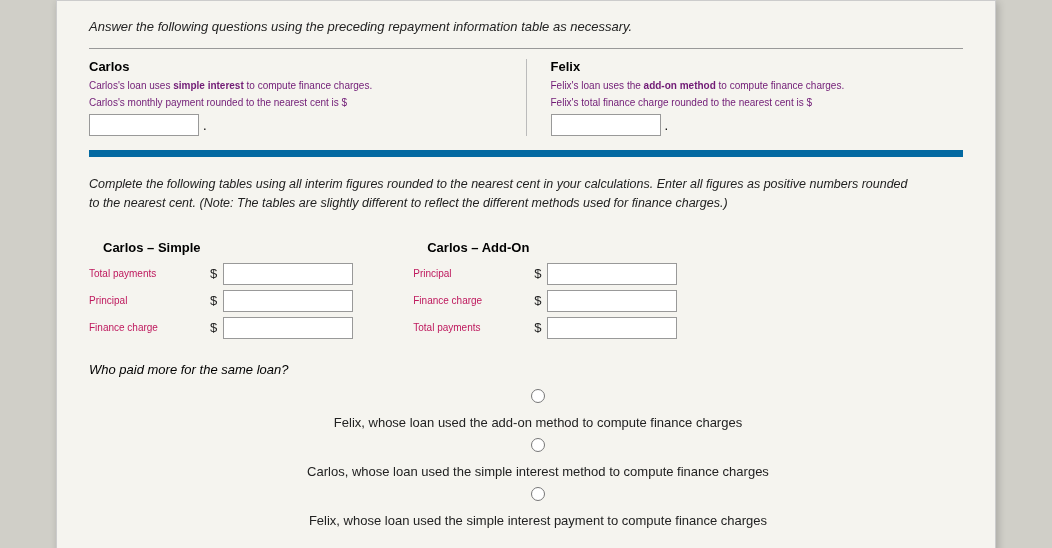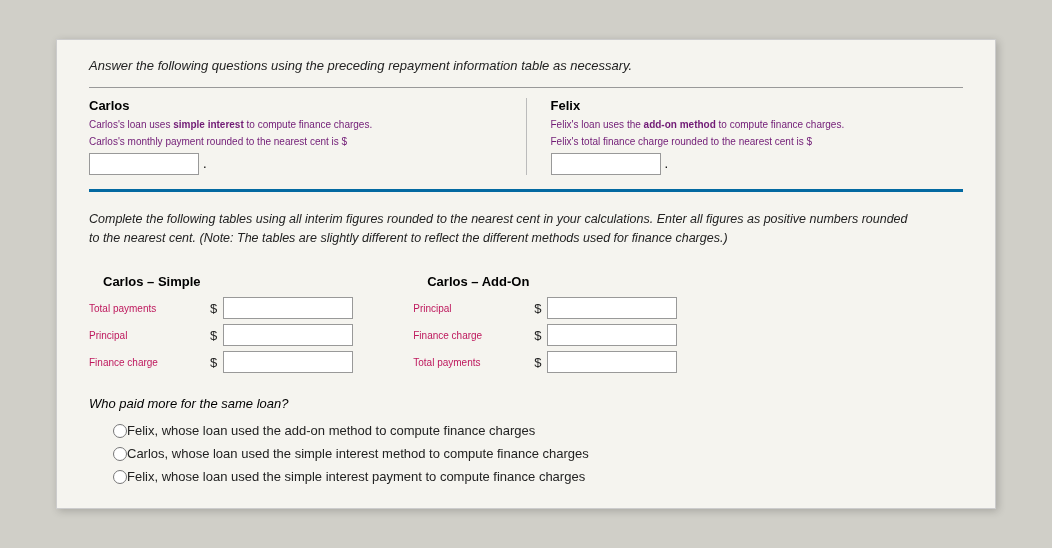--- a/index.html
+++ b/index.html
@@ -22,21 +22,21 @@
     }
     .intro-text {
       font-style: italic;
       font-size: 13px;
       margin-bottom: 14px;
       color: #222;
     }
     .two-col-section {
       display: flex;
       border-top: 1px solid #999;
-      border-bottom: 3px solid #0369a1;
+      border-bottom: 7px solid #0369a1;
       padding: 10px 0 14px 0;
       margin-bottom: 18px;
       gap: 0;
     }
     .col-left {
       flex: 1;
       padding-right: 24px;
       border-right: 1px solid #bbb;
     }
     .col-right {
@@ -122,23 +122,24 @@
     }
     .radio-group {
       display: flex;
       flex-direction: column;
       gap: 8px;
       margin-left: 24px;
     }
     .radio-item {
       display: flex;
       align-items: center;
-      gap: 0;
-      font-size: 13px;
-      color: #222;
+      gap: 12px;
+      font-size: 13px;
+      color: #222;
+      flex-direction: column;
     }
     .radio-item input[type="radio"] {
       width: 14px;
       height: 14px;
       cursor: pointer;
     }
   </style>
 </head>
 <body>
 

